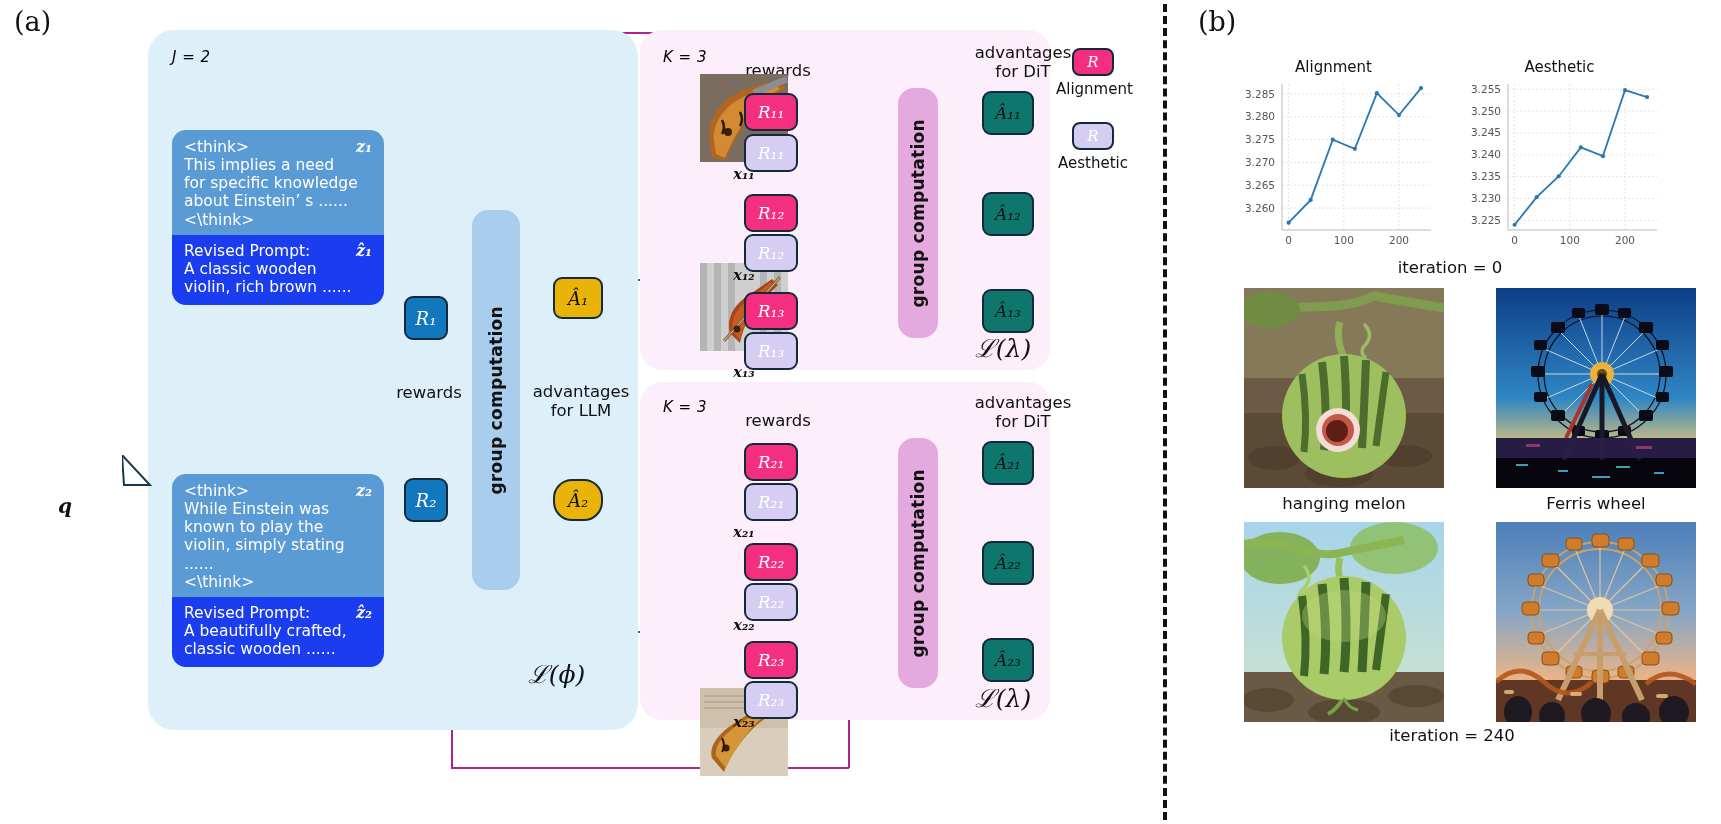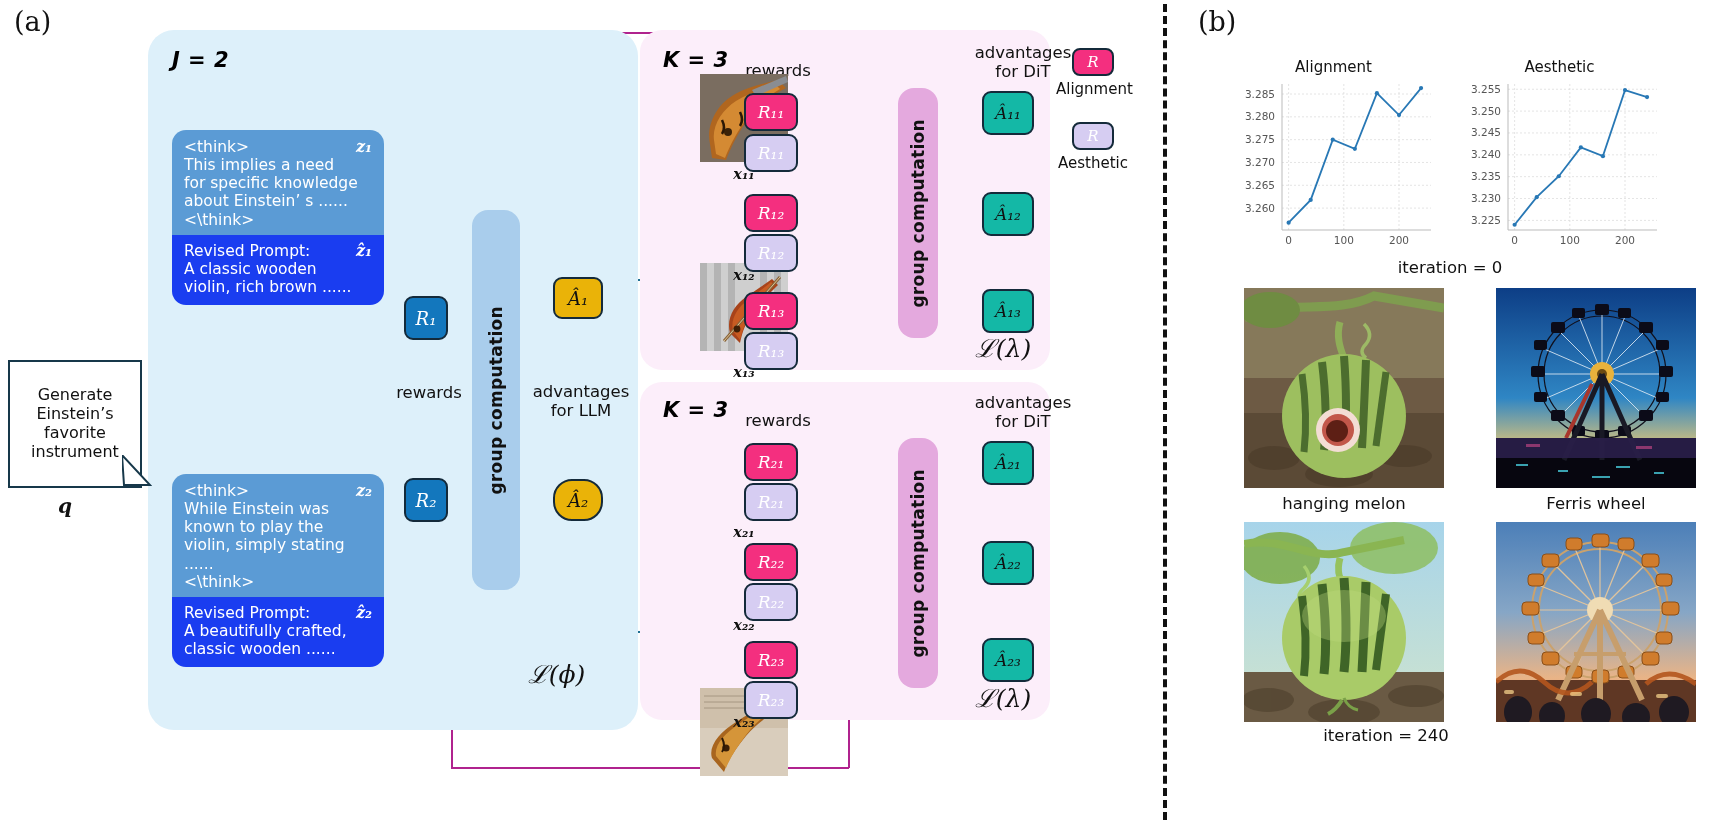--- a/index.html
+++ b/index.html
@@ -33,21 +33,21 @@
     background: #ddf0fa;
     border-radius: 26px;
   }
   .dit-panel {
     background: #fceefa;
     border-radius: 22px;
   }
   .dit-panel-1 { left: 640px; top: 30px; width: 410px; height: 340px; }
   .dit-panel-2 { left: 640px; top: 382px; width: 410px; height: 338px; }
   .jk-label {
-    font-size: 21px; font-weight: bold; font-style: italic;
+    font-size: 15px; font-weight: normal; font-style: italic;
     letter-spacing: .5px;
   }
   .handlbl {
     font-family: "DejaVu Sans", sans-serif;
     font-size: 16.5px; color: #111; text-align: center; line-height: 1.15;
   }
   .loss-lbl {
     font-family: "DejaVu Serif", serif;
     font-style: italic; font-size: 25px; color: #111;
   }
@@ -98,21 +98,21 @@
     display: flex; align-items: center; justify-content: center;
     font-family: "DejaVu Serif", serif;
     font-style: italic;
     color: #fff;
     text-align: right;
   }
   .node-R { background: #1377bd; width: 44px; height: 44px; font-size: 18px; }
   .node-A { background: #eab308; color:#111; width: 50px; height: 42px; font-size: 18px; }
   .node-Rpink { background: #f42f7f; width: 54px; height: 38px; font-size: 17px; }
   .node-Rlav  { background: #d6cdf2; color:#fff; width: 54px; height: 38px; font-size: 17px; }
-  .node-Apink { background: #14b8a6; color:#111; width: 52px; height: 44px; font-size: 17px; }
+  .node-Apink { background: #0f766e; color:#111; width: 52px; height: 44px; font-size: 17px; }
 
   
   .gbar {
     border-radius: 16px;
     display: flex; align-items: center; justify-content: center;
   }
   .gbar span {
     writing-mode: vertical-rl;
     transform: rotate(180deg);
     font-weight: bold;
@@ -226,23 +226,20 @@
   </svg>
 
   <div class="abs panel-letter" style="left:14px; top:6px;">(a)</div>
 
   <div class="abs llm-panel"></div>
 
   <div class="abs jk-label" style="left:172px; top:48px;">J = 2</div>
 
   <div class="abs loss-lbl" style="left:528px; top:656px;">ℒ(ϕ)</div>
 
-  <div class="abs callout">
-    <span>Generate Einstein’s favorite instrument</span>
-  </div>
   <svg class="abs callout-tail" viewBox="0 0 30 32">
     <path d="M0,0 L28,30 L2,30 Z" fill="#ffffff" stroke="#17384a" stroke-width="2"></path>
   </svg>
   <div class="abs q-lbl">q</div>
 
   <div class="abs" style="left:172px; top:130px;">
     <div class="think-box">
       <span class="zsym">z₁</span>
       <div>&lt;think&gt;</div>
       <div>This implies a need for specific knowledge about Einstein’ s ......</div>
@@ -354,21 +351,21 @@
       <path d="M25,70 C24,58 33,44 45,33 C53,26 58,21 63,16 L66,19 C59,27 53,34 47,44 C40,55 35,65 32,75 Z" fill="#d08c3c"></path>
       <ellipse cx="14" cy="58" rx="5" ry="7" fill="#f6e1a8"></ellipse>
       <ellipse cx="14" cy="50" rx="2.2" ry="4" fill="#ffd34d"></ellipse>
       <rect x="56" y="60" width="30" height="14" fill="#e6dcc3"></rect>
       <path d="M18,80 L80,14" stroke="#cdb68a" stroke-width="1.4"></path>
     </svg>
   </div>
   <div class="abs xcap" style="left:700px; top:363px;">x₁₃</div>
   <div class="abs node node-Rpink" style="left:744px; top:292px;">R₁₃</div>
   <div class="abs node node-Rlav" style="left:744px; top:332px;">R₁₃</div>
-  <div class="abs node node-Apink" style="left:982px; top:289px;border-radius:8px;">Â₁₃</div>
+  <div class="abs node node-Apink" style="left:982px; top:289px;">Â₁₃</div>
 
   <div class="abs dit-panel dit-panel-2"></div>
   <div class="abs jk-label" style="left:663px; top:398px;">K = 3</div>
   <div class="abs handlbl" style="left:738px; top:412px; width:80px;">rewards</div>
   <div class="abs handlbl" style="left:968px; top:394px; width:110px;">
     <div>advantages</div>
     <div>for DiT</div>
   </div>
   <div class="abs loss-lbl" style="left:975px; top:680px;">ℒ(λ)</div>
   <div class="abs gbar gbar-pink2">
@@ -698,15 +695,15 @@
         <ellipse cx="178" cy="190" rx="15" ry="16"></ellipse>
       </g>
       <g fill="#f3d08a" opacity="0.75">
         <rect x="8" y="168" width="10" height="4" rx="2"></rect>
           <rect x="74" y="170" width="12" height="4" rx="2"></rect>
         <rect x="160" y="172" width="12" height="4" rx="2"></rect>
       </g>
     </svg>
   </div>
 
-  <div class="abs bigcap" style="left:1221px; top:726px; width:330px;">iteration = 240</div>
+  <div class="abs bigcap" style="left:1287px; top:726px; width:330px;">iteration = 240</div>
 
 </div>
 
 </body></html>

